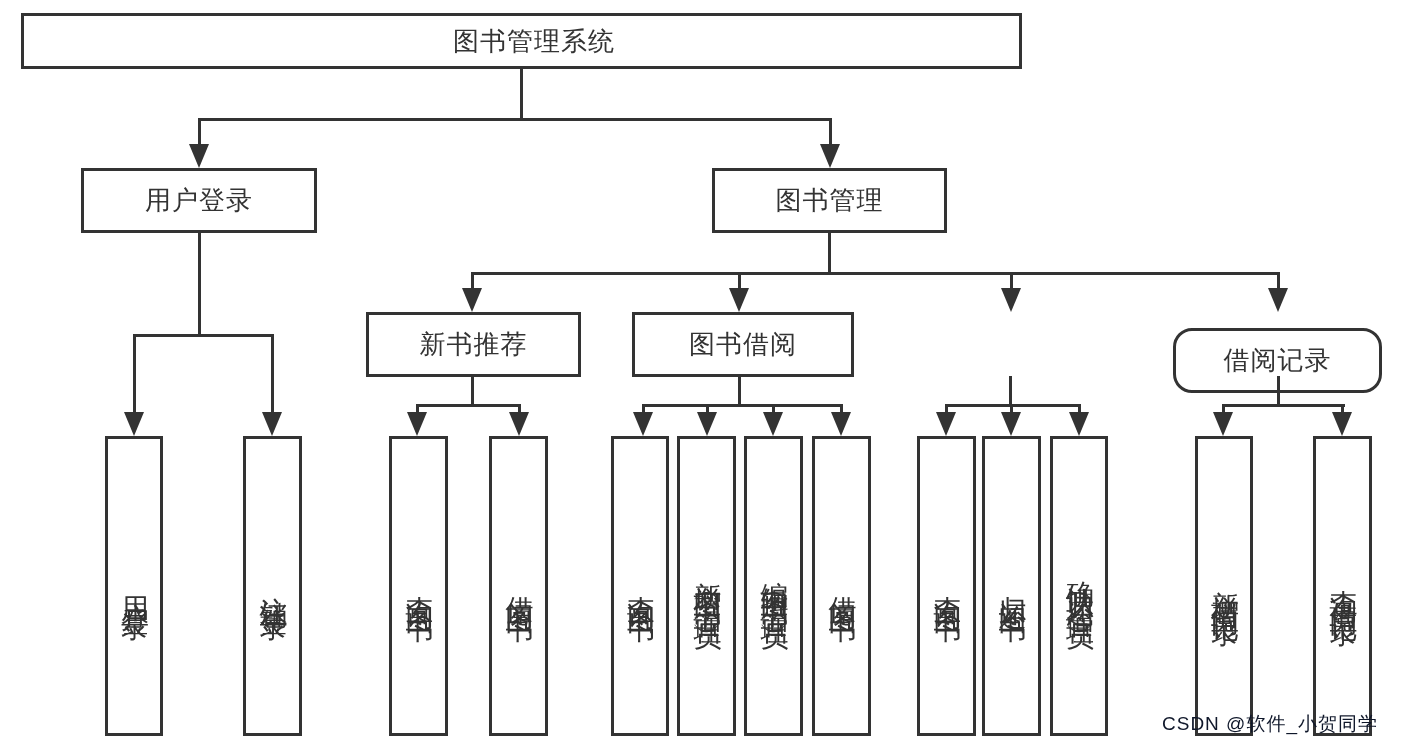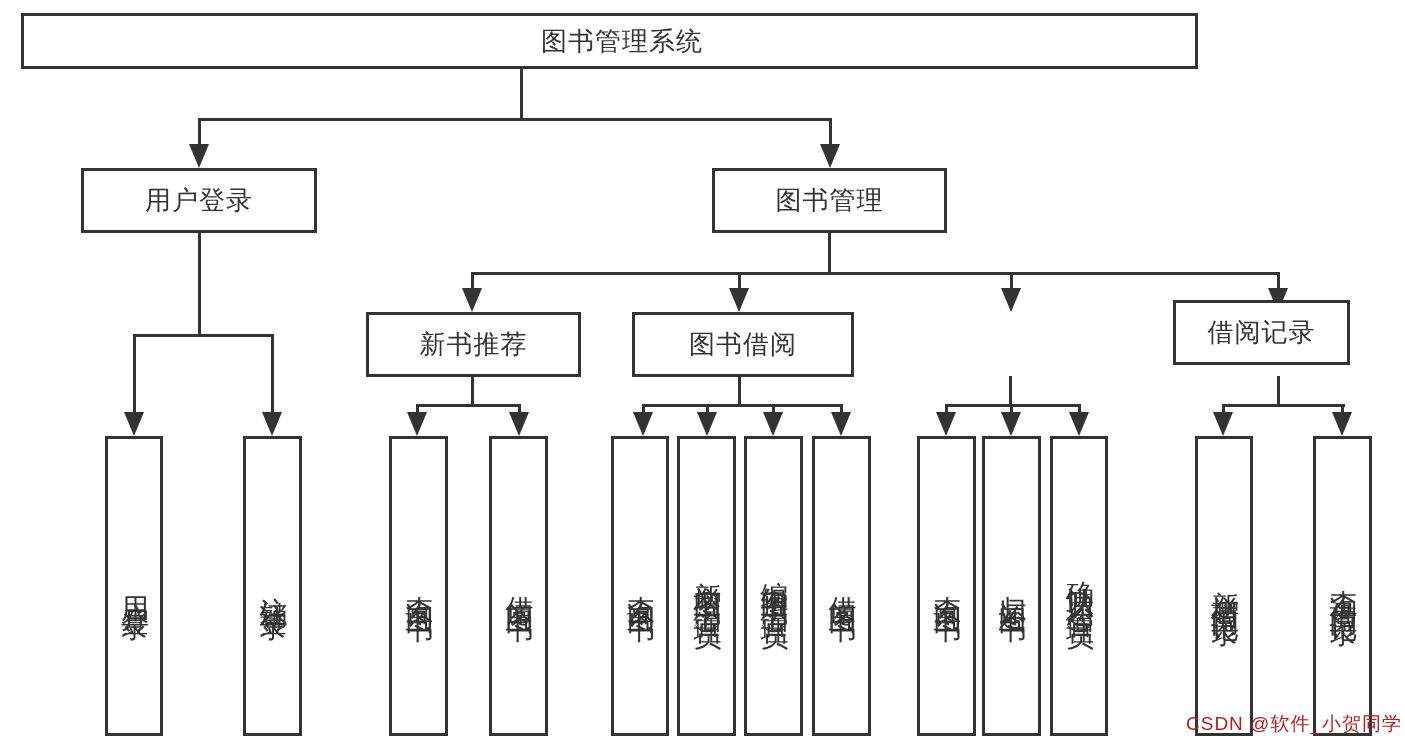--- a/index.html
+++ b/index.html
@@ -29,34 +29,34 @@
   }
   .line{position:absolute;background:#333;}
   .arr{
     position:absolute;width:0;height:0;
     border-left:10px solid transparent;
     border-right:10px solid transparent;
     border-top:24px solid #333;
   }
   #watermark{
     position:absolute;
-    left:1186px;top:711px;
+    left:1162px;top:711px;
     font-size:19px;
-    color:#b91c1c;
+    color:#0f172a;
     letter-spacing:1px;
     white-space:nowrap;
     z-index:9;
   }
 </style>
 </head>
 <body>
 
 <div id="canvas">
 
-  <div class="box" style="left:21px;top:13px;width:1177px;height:56px;padding-left:25px;">
+  <div class="box" style="left:21px;top:13px;width:1001px;height:56px;padding-left:25px;">
     <span class="hlabel">图书管理系统</span>
   </div>
 
   <div class="line" style="left:520px;top:68px;width:3px;height:50px;"></div>
   <div class="line" style="left:198px;top:118px;width:634px;height:3px;"></div>
   <div class="line" style="left:198px;top:118px;width:3px;height:30px;"></div>
   <div class="line" style="left:829px;top:118px;width:3px;height:30px;"></div>
   <div class="arr" style="left:189px;top:144px;"></div>
   <div class="arr" style="left:820px;top:144px;"></div>
 
@@ -84,21 +84,21 @@
   <div class="arr" style="left:729px;top:288px;"></div>
   <div class="arr" style="left:1001px;top:288px;"></div>
   <div class="arr" style="left:1268px;top:288px;"></div>
 
   <div class="box" style="left:366px;top:312px;width:215px;height:65px;">
     <span class="hlabel">新书推荐</span>
   </div>
   <div class="box" style="left:632px;top:312px;width:222px;height:65px;">
     <span class="hlabel">图书借阅</span>
   </div>
-  <div class="box" style="left:1173px;top:300px;width:177px;height:65px;">
+  <div class="box" style="left:1173px;top:328px;width:209px;height:65px;border-radius:19px;">
     <span class="hlabel">借阅记录</span>
   </div>
 
   <div class="line" style="left:471px;top:376px;width:3px;height:28px;"></div>
   <div class="line" style="left:416px;top:404px;width:105px;height:3px;"></div>
   <div class="line" style="left:416px;top:404px;width:3px;height:12px;"></div>
   <div class="line" style="left:518px;top:404px;width:3px;height:12px;"></div>
   <div class="arr" style="left:407px;top:412px;"></div>
   <div class="arr" style="left:509px;top:412px;"></div>
 

